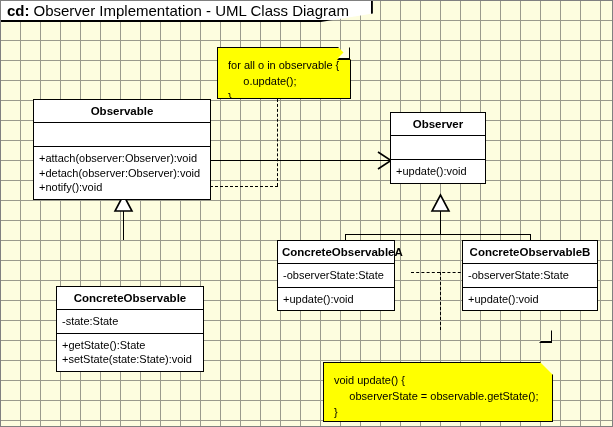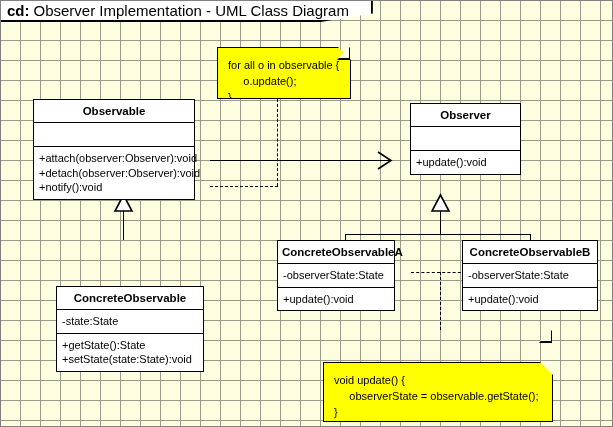--- a/index.html
+++ b/index.html
@@ -186,31 +186,31 @@
 
     <polyline points="377,151 390,159.5 377,168" fill="none" stroke="#000000" stroke-width="1.6"></polyline>
 
     <polygon points="122.5,194 114,210 131,210" fill="#ffffff" stroke="#000000" stroke-width="1.6"></polygon>
 
     <polygon points="439.5,194 431,210 448,210" fill="#ffffff" stroke="#000000" stroke-width="1.6"></polygon>
   </svg>
 
   
 
-  <div class="uml-class" id="cls-observable" style="left:32px; top:98px; width:162px;">
+  <div class="uml-class" id="cls-observable" style="left:32px; top:98px; width:178px;">
     <div class="cls-name">Observable</div>
     <div class="compartment empty"></div>
     <div class="compartment">
       <div class="member">+attach(observer:Observer):void</div>
       <div class="member">+detach(observer:Observer):void</div>
       <div class="member">+notify():void</div>
     </div>
   </div>
 
-  <div class="uml-class" id="cls-observer" style="left:389px; top:102px; width:111px;margin-left:20px;">
+  <div class="uml-class" id="cls-observer" style="left:389px; top:111px; width:96px;">
     <div class="cls-name">Observer</div>
     <div class="compartment empty"></div>
     <div class="compartment">
       <div class="member">+update():void</div>
     </div>
   </div>
 
   <div class="uml-class" id="cls-concrete-observable" style="left:55px; top:239px; width:148px;margin-top:46px;">
     <div class="cls-name">ConcreteObservable</div>
     <div class="compartment">

